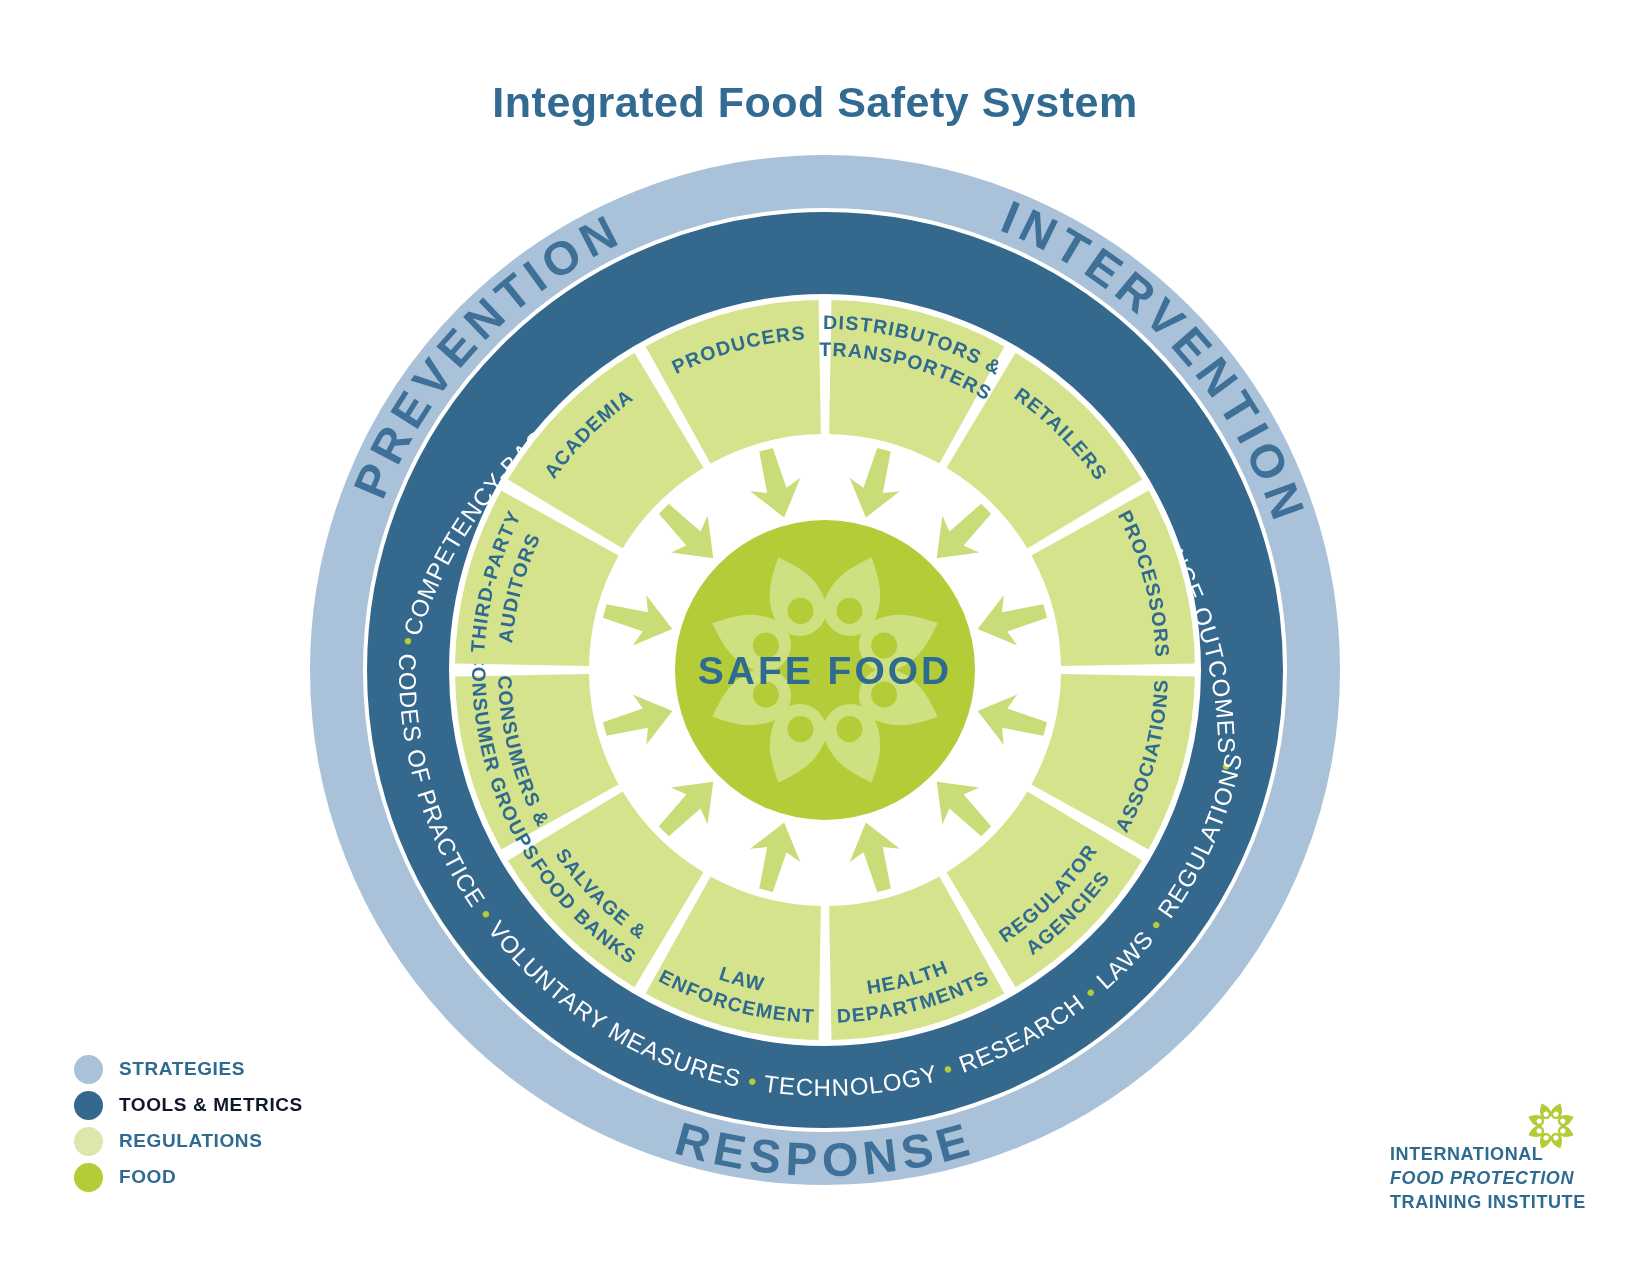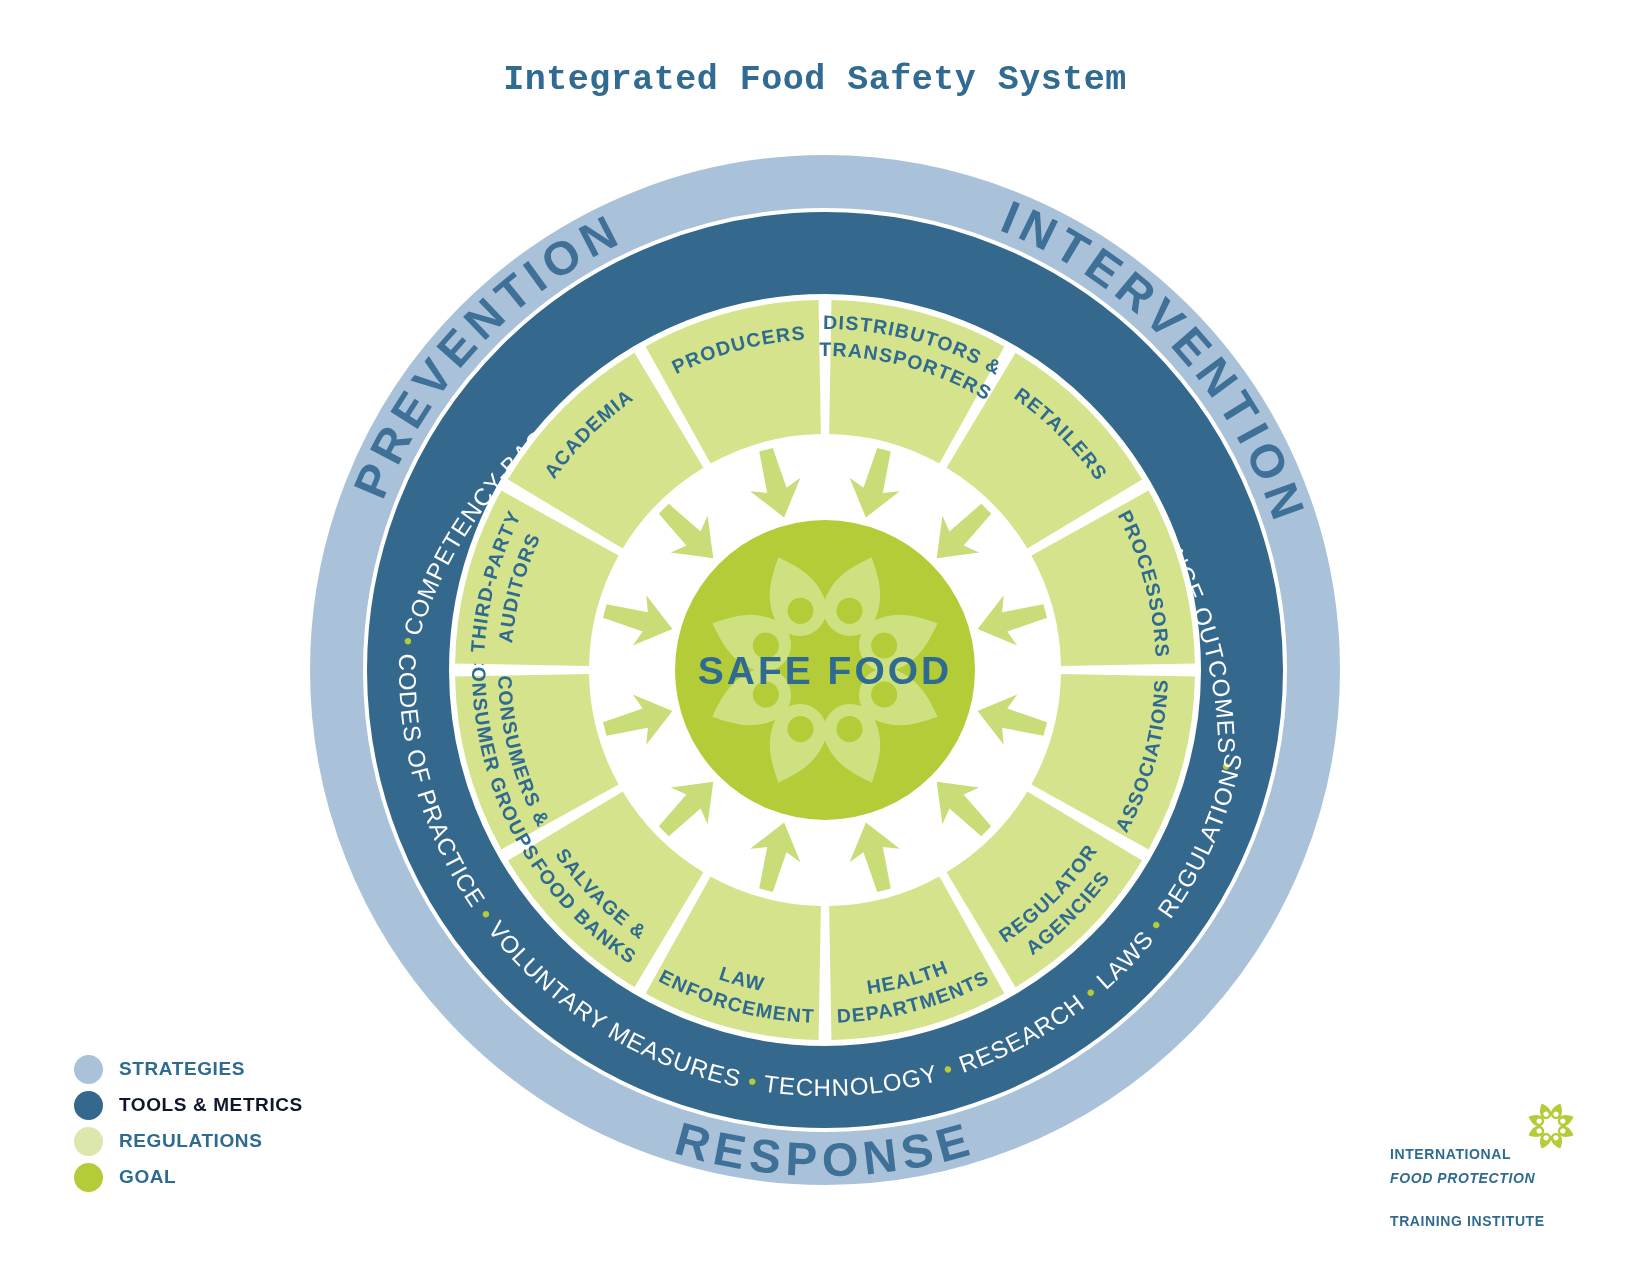--- a/index.html
+++ b/index.html
@@ -1,26 +1,26 @@
 <!DOCTYPE html>
 <html><head>
 <meta charset="utf-8">
 <style>
   html,body{margin:0;padding:0;background:#fff;}
   .page{position:relative;width:1650px;height:1275px;background:#fff;overflow:hidden;
         font-family:"Liberation Sans",sans-serif;}
-  .page-title{position:absolute;left:815px;top:60px;transform:translateX(-50%);
-        font-size:35px;font-weight:700;letter-spacing:.5px;white-space:nowrap;font-family:Liberation Mono, monospace;}
+  .page-title{position:absolute;left:815px;top:78px;transform:translateX(-50%);
+        font-size:43px;font-weight:700;letter-spacing:.5px;white-space:nowrap;}
   #wheel{position:absolute;left:0;top:0;}
   .legend{position:absolute;left:74px;top:1051px;}
   .lrow{display:flex;align-items:center;height:36px;text-align:center;}
   .sw{width:29px;height:29px;border-radius:50%;margin-right:16px;flex:0 0 auto;}
   .ltext{font-size:19px;font-weight:700;letter-spacing:.6px;white-space:nowrap;}
   .logo-text{position:absolute;left:1390px;top:1142px;}
-  .logo-line{font-size:14px;font-weight:700;line-height:24px;letter-spacing:.6px;white-space:nowrap;}
+  .logo-line{font-size:18px;font-weight:700;line-height:24px;letter-spacing:.6px;white-space:nowrap;}
   svg text{font-family:"Liberation Sans",sans-serif;}
 </style>
 </head>
 <body>
 
 <div class="page">
 
   <svg id="wheel" width="1650" height="1275" viewBox="0 0 1650 1275">
       <defs>
         <path id="arcPrev" d="M356.60,604.17 A473,473 0 0 1 726.66,207.34" fill="none"></path>
@@ -128,23 +128,23 @@
     <div class="lrow">
       <span class="sw" style="background: rgb(52, 104, 141);"></span>
       <span class="ltext" style="color: #0f172a;">TOOLS &amp; METRICS</span>
     </div>
     <div class="lrow">
       <span class="sw" style="background: rgb(220, 231, 173);"></span>
       <span class="ltext" style="color: rgb(47, 107, 145);">REGULATIONS</span>
     </div>
     <div class="lrow">
       <span class="sw" style="background: rgb(180, 204, 56);"></span>
-      <span class="ltext" style="color: rgb(47, 107, 145);">GOAL</span>
+      <span class="ltext" style="color: rgb(47, 107, 145);">FOOD</span>
     </div>
   </div>
 
   <div class="logo-text">
     <div class="logo-line" style="color: rgb(47, 107, 145);">INTERNATIONAL</div>
     <div class="logo-line" style="color: rgb(47, 107, 145); font-style: italic;">FOOD PROTECTION</div>
-    <div class="logo-line" style="color: rgb(47, 107, 145); margin-top: 19px;">TRAINING INSTITUTE</div>
+    <div class="logo-line" style="color: rgb(47, 107, 145);">TRAINING INSTITUTE</div>
   </div>
 
 </div>
 
 </body></html>

